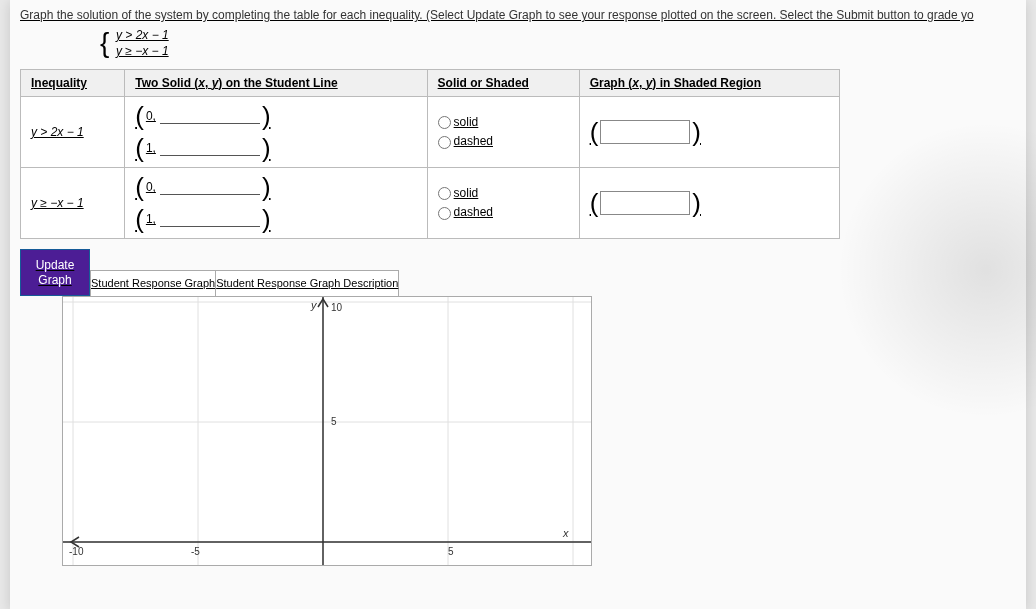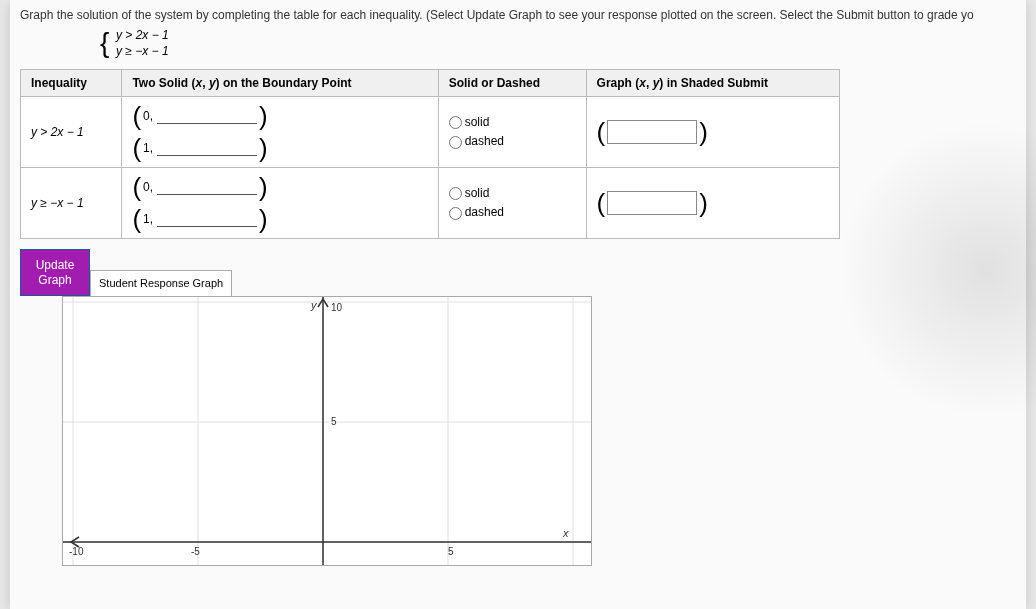--- a/index.html
+++ b/index.html
@@ -10,20 +10,21 @@
       height: 609px;
       position: relative;
       overflow: hidden;
     }
     .page {
       background: #fafafa;
       margin: 0 10px;
       padding: 8px 10px;
       min-height: 100%;
       box-shadow: 0 2px 12px rgba(0,0,0,0.15);
+      text-decoration: underline;
     }
     .question-text {
       font-size: 12px;
       color: #333;
       margin-bottom: 6px;
     }
     .system-brace {
       margin-left: 80px;
       font-size: 12px;
       position: relative;
@@ -99,35 +100,35 @@
       background: #fff;
       margin: 0 2px;
     }
     .tabs-row {
       display: flex;
       align-items: flex-end;
       margin-top: 10px;
       gap: 0;
     }
     .update-btn {
-      background: #a21caf;
+      background: #4c1d95;
       color: #fff;
       border: 1px solid #155b98;
       padding: 8px 10px;
       font-size: 12px;
       text-align: center;
       line-height: 1.2;
       width: 70px;
       cursor: pointer;
     }
     .tab {
       border: 1px solid #aaa;
       border-bottom: none;
       background: #fff;
-      padding: 6px 8px;
+      padding: 6px 0;
       font-size: 11px;
       text-align: center;
       cursor: pointer;
       line-height: 1.2;
     }
     .tab + .tab { border-left: none; }
     .graph-area {
       border: 1px solid #aaa;
       width: 530px;
       height: 270px;
@@ -168,25 +169,25 @@
     <span class="brace-char">{</span>
     <div class="ineq-line">y &gt; 2x − 1</div>
     <div class="ineq-line">y ≥ −x − 1</div>
   </div>
 
   <table class="main-table">
     <thead>
       <tr>
         <th>Inequality</th>
         <th>
-          <span>Two Solid (</span><span class="italic-x">x</span><span>, </span><span class="italic-x">y</span><span>) on the Boundary Point</span>
+          <span>Two Solid (</span><span class="italic-x">x</span><span>, </span><span class="italic-x">y</span><span>) on the Student Line</span>
         </th>
-        <th>Solid or Dashed</th>
+        <th>Solid or Shaded</th>
         <th>
-          <span>Graph (</span><span class="italic-x">x</span><span>, </span><span class="italic-x">y</span><span>) in Shaded Submit</span>
+          <span>Graph (</span><span class="italic-x">x</span><span>, </span><span class="italic-x">y</span><span>) in Shaded Region</span>
         </th>
       </tr>
     </thead>
     <tbody>
       <tr>
         <td><span class="italic-x">y &gt; 2x − 1</span></td>
         <td>
           <div class="point-input-group">
             <div class="point-row">
               <span class="paren">(</span>
@@ -247,20 +248,21 @@
             <span class="paren">)</span>
           </div>
         </td>
       </tr>
     </tbody>
   </table>
 
   <div class="tabs-row">
     <button class="update-btn">Update Graph</button>
     <div class="tab">Student Response Graph</div>
+    <div class="tab">Student Response Graph Description</div>
   </div>
 
   <div class="graph-area">
     <svg class="graph-svg" width="530" height="270">
 
       <g stroke="#e0e0e0" stroke-width="1">
 
         <line x1="10" y1="0" x2="10" y2="270"></line>
         <line x1="135" y1="0" x2="135" y2="270"></line>
         <line x1="260" y1="0" x2="260" y2="270"></line>

